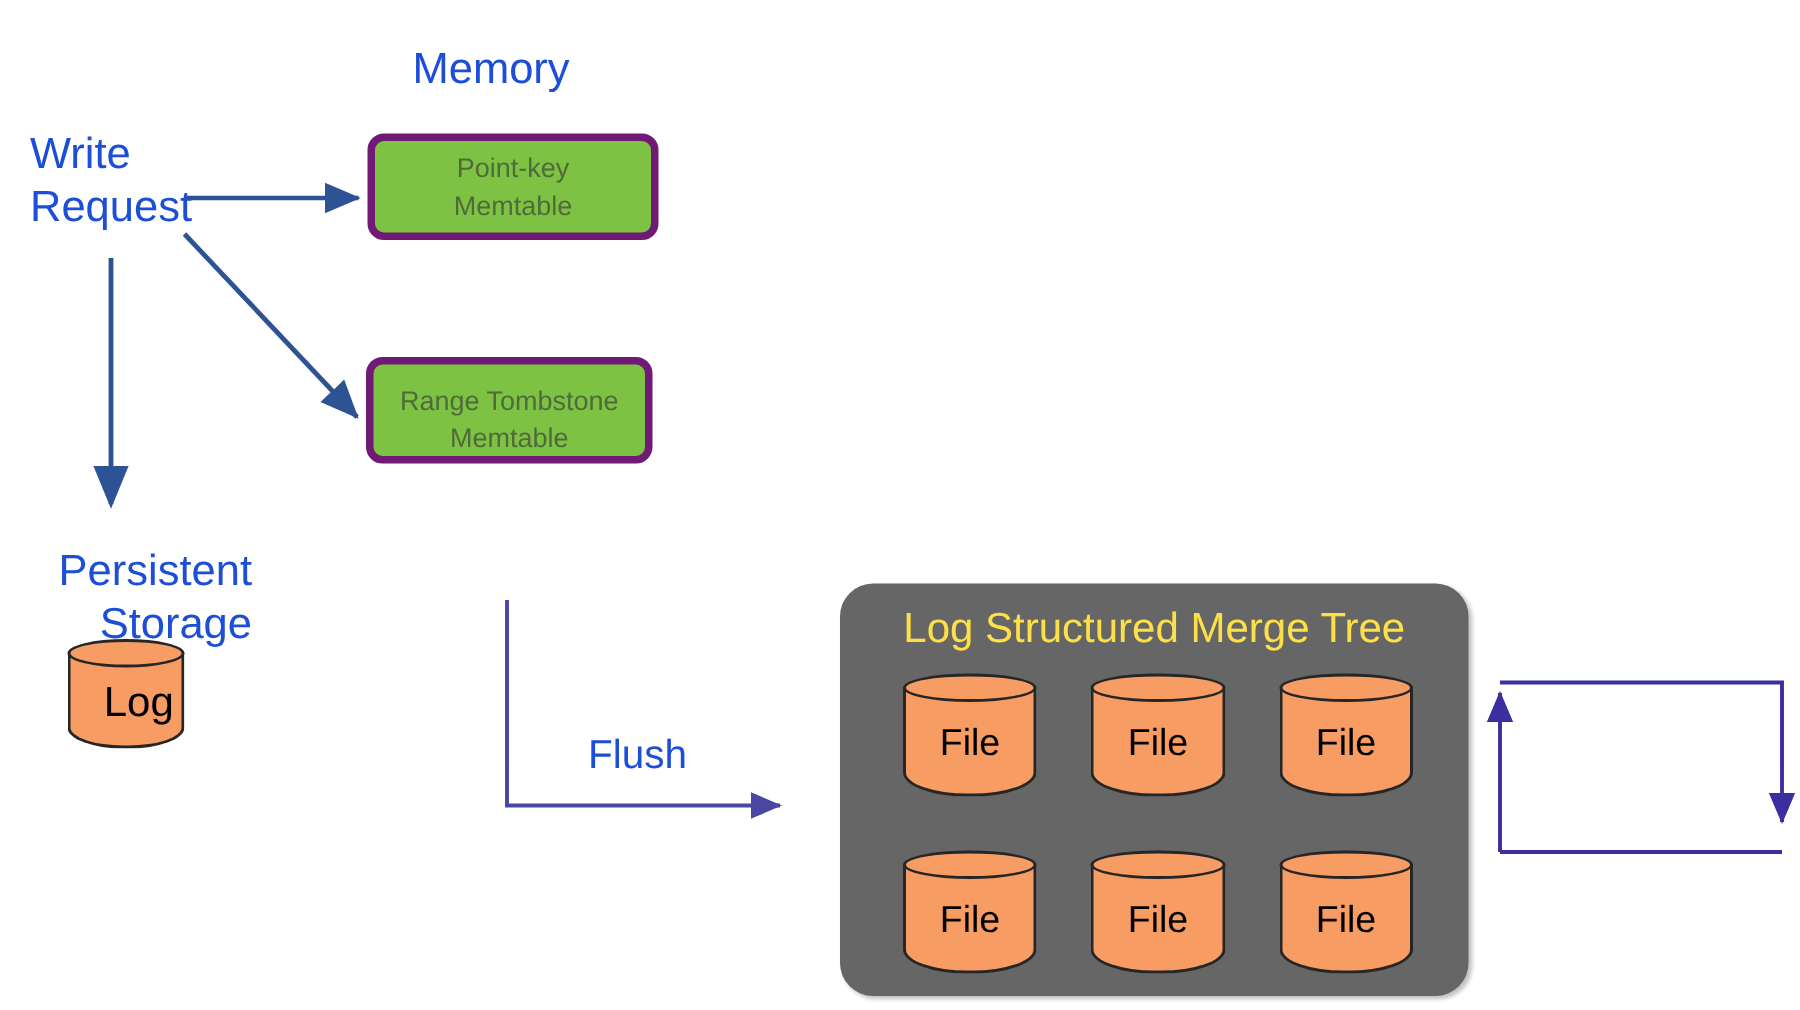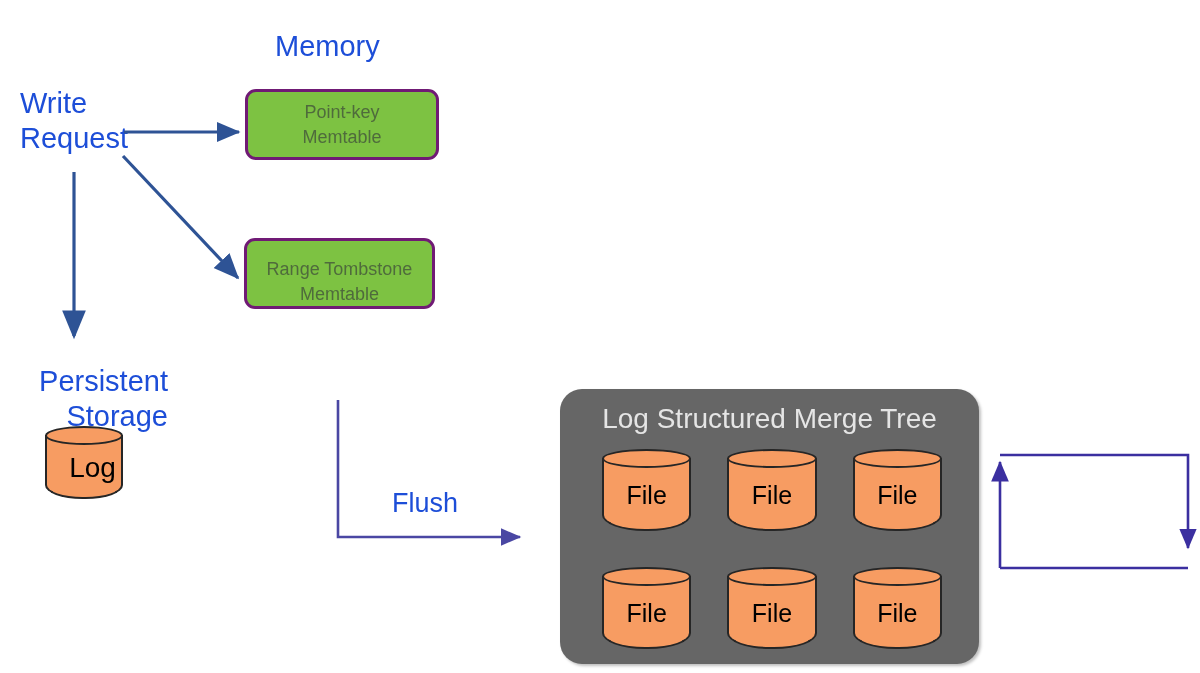--- a/index.html
+++ b/index.html
@@ -50,21 +50,21 @@
   #compaction-label {
     left: 1013px;
     top: 489px;
     font-size: 27px;
   }
 
   
   .memtable {
     position: absolute;
     background: #7DC242;
-    border: 3px solid #701a75;
+    border: 5px solid #701a75;
     border-radius: 11px;
     box-sizing: border-box;
     display: flex;
     align-items: center;
     justify-content: center;
     text-align: center;
     color: #4F6B3C;
     font-size: 18px;
     font-family: "Liberation Sans", sans-serif;
     line-height: 1.35;
@@ -95,21 +95,21 @@
     box-shadow: 2px 2px 3px rgba(0,0,0,0.25);
     box-sizing: border-box;
   }
   #lsm-title {
     position: absolute;
     left: 0;
     top: 14px;
     width: 419px;
     text-align: center;
     font-size: 28px;
-    color: #e5e5e5;
+    color: #fde047;
     font-family: "Liberation Sans", sans-serif;
   }
   #lsm-grid {
     position: absolute;
     left: 42px;
     top: 60px;
     width: 340px;
     height: 200px;
     display: grid;
     grid-template-columns: repeat(3, 1fr);

